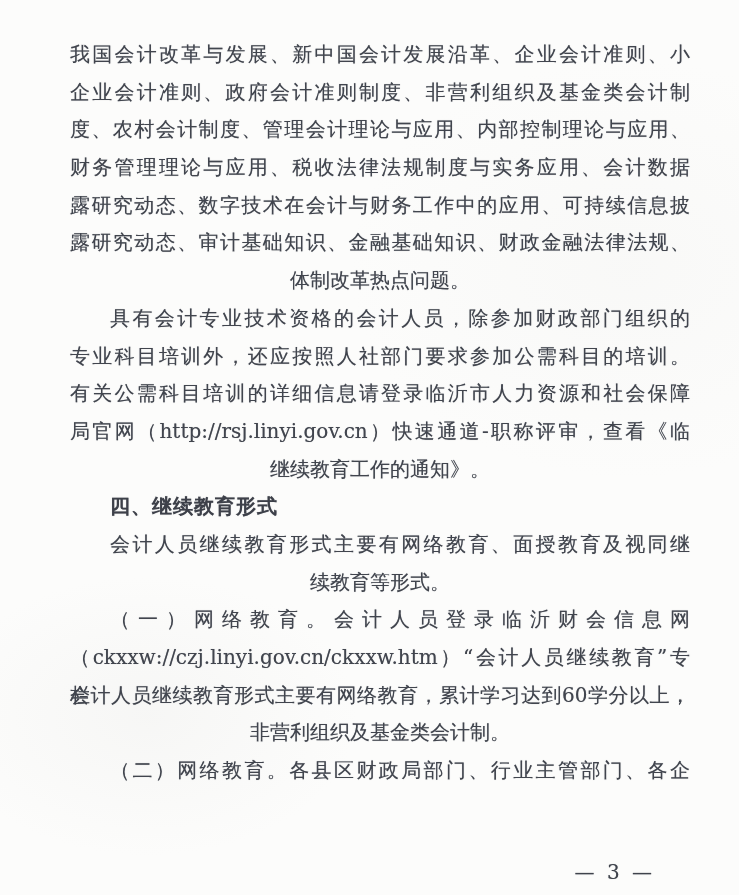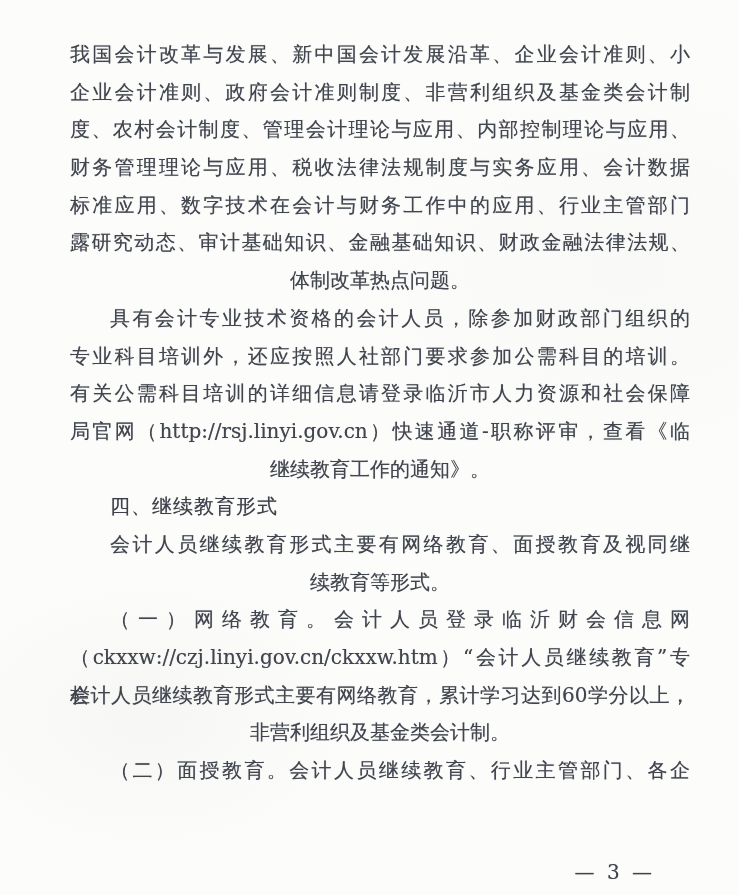--- a/index.html
+++ b/index.html
@@ -34,21 +34,21 @@
   }
   .line.j {
     text-align: justify;
     text-align-last: justify;
   }
   .line.ind {
     text-indent: 2em;
   }
   .line.heading {
     font-family: "DejaVu Sans", sans-serif;
-    font-weight: 400;
+    font-weight: 700;
     color: #3d4049;
     letter-spacing: 1px;
     text-align: left;
     text-align-last: left;
   }
   .pagenum {
     position: absolute;
     right: 84px;
     bottom: 11px;
     font-size: 20px;
@@ -60,31 +60,31 @@
 </style>
 </head>
 <body>
 
 <div class="page">
   <main class="doc">
     <div class="line j">我国会计改革与发展、新中国会计发展沿革、企业会计准则、小</div>
     <div class="line j">企业会计准则、政府会计准则制度、非营利组织及基金类会计制</div>
     <div class="line j">度、农村会计制度、管理会计理论与应用、内部控制理论与应用、</div>
     <div class="line j">财务管理理论与应用、税收法律法规制度与实务应用、会计数据</div>
-    <div class="line j">标准应用、数字技术在会计与财务工作中的应用、行业主管部门</div>
+    <div class="line j">露研究动态、数字技术在会计与财务工作中的应用、可持续信息披</div>
     <div class="line j">露研究动态、审计基础知识、金融基础知识、财政金融法律法规、</div>
     <div class="line">体制改革热点问题。</div>
     <div class="line ind j">具有会计专业技术资格的会计人员，除参加财政部门组织的</div>
     <div class="line j">专业科目培训外，还应按照人社部门要求参加公需科目的培训。</div>
     <div class="line j">有关公需科目培训的详细信息请登录临沂市人力资源和社会保障</div>
     <div class="line j">局官网（http://rsj.linyi.gov.cn）快速通道-职称评审，查看《临</div>
     <div class="line">继续教育工作的通知》。</div>
     <div class="line ind heading">四、继续教育形式</div>
     <div class="line ind j">会计人员继续教育形式主要有网络教育、面授教育及视同继</div>
     <div class="line">续教育等形式。</div>
     <div class="line ind j">（一）网络教育。会计人员登录临沂财会信息网</div>
     <div class="line j">（ckxxw://czj.linyi.gov.cn/ckxxw.htm）“会计人员继续教育”专栏，</div>
     <div class="line j">会计人员继续教育形式主要有网络教育，累计学习达到60学分以上，</div>
     <div class="line">非营利组织及基金类会计制。</div>
-    <div class="line ind j">（二）面授教育。会计人员继续教育、行业主管部门、各企</div>
+    <div class="line ind j">（二）网络教育。各县区财政局部门、行业主管部门、各企</div>
   </main>
   <div class="pagenum">— 3 —</div>
 </div>
 
 </body></html>

